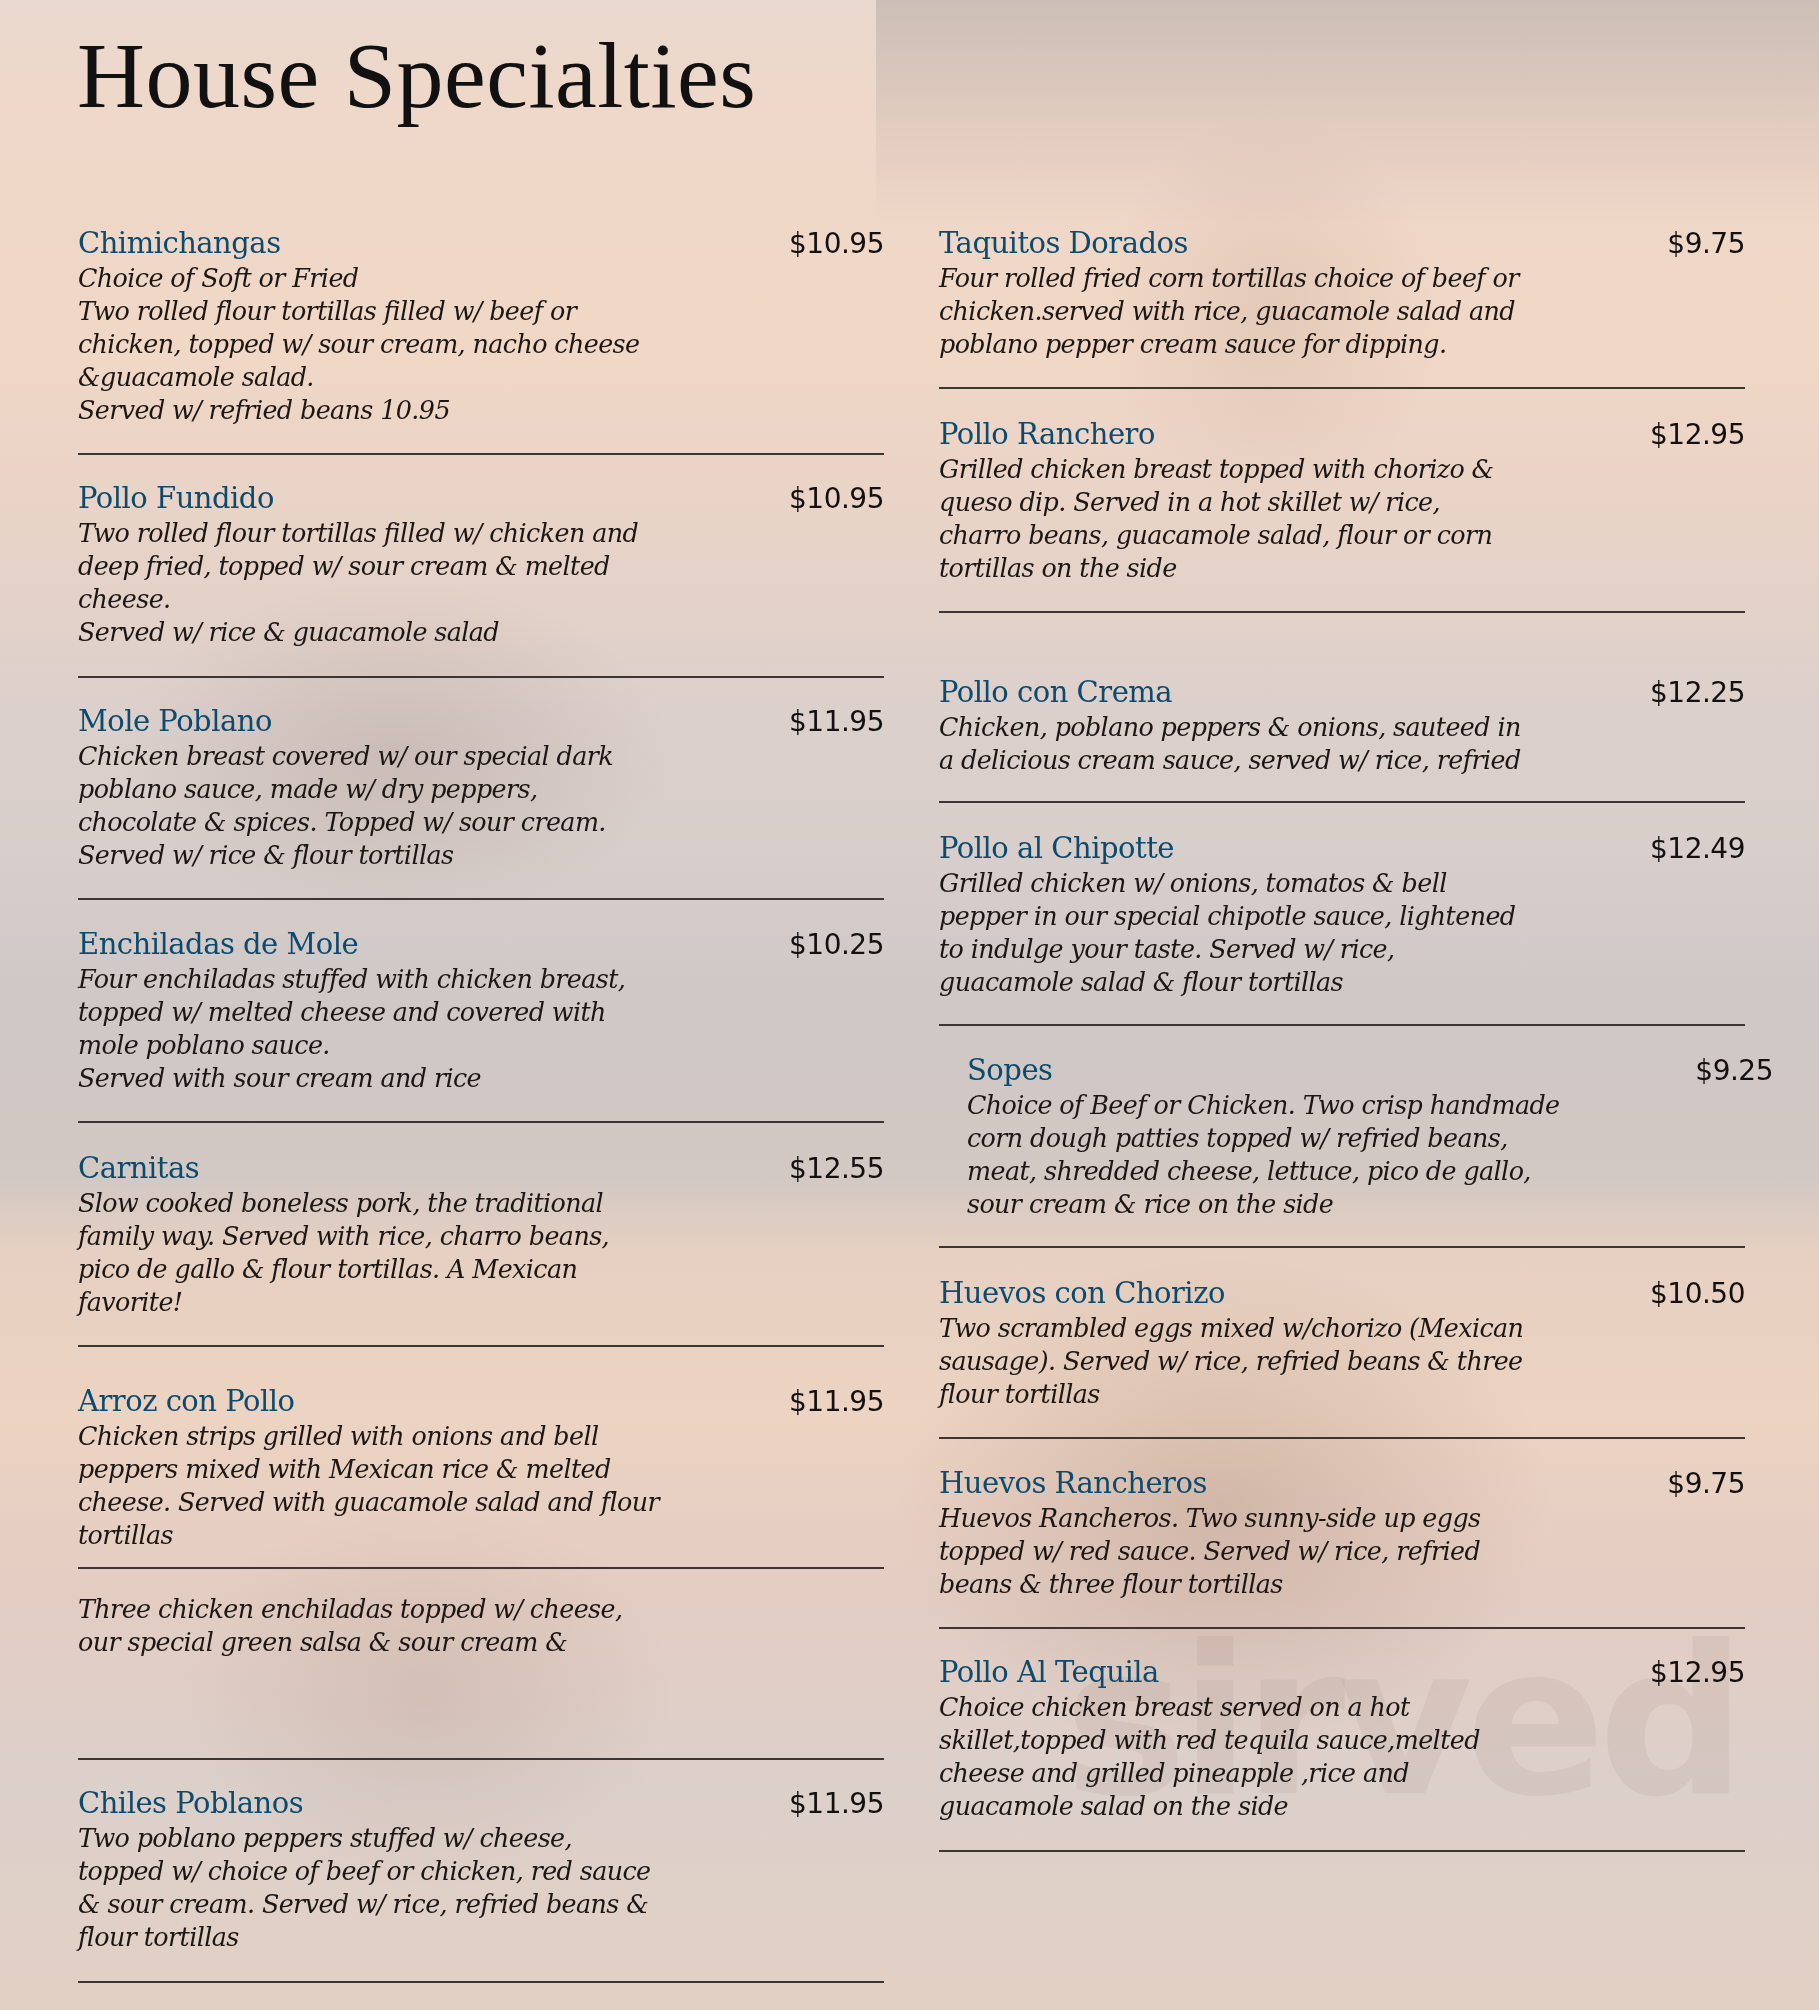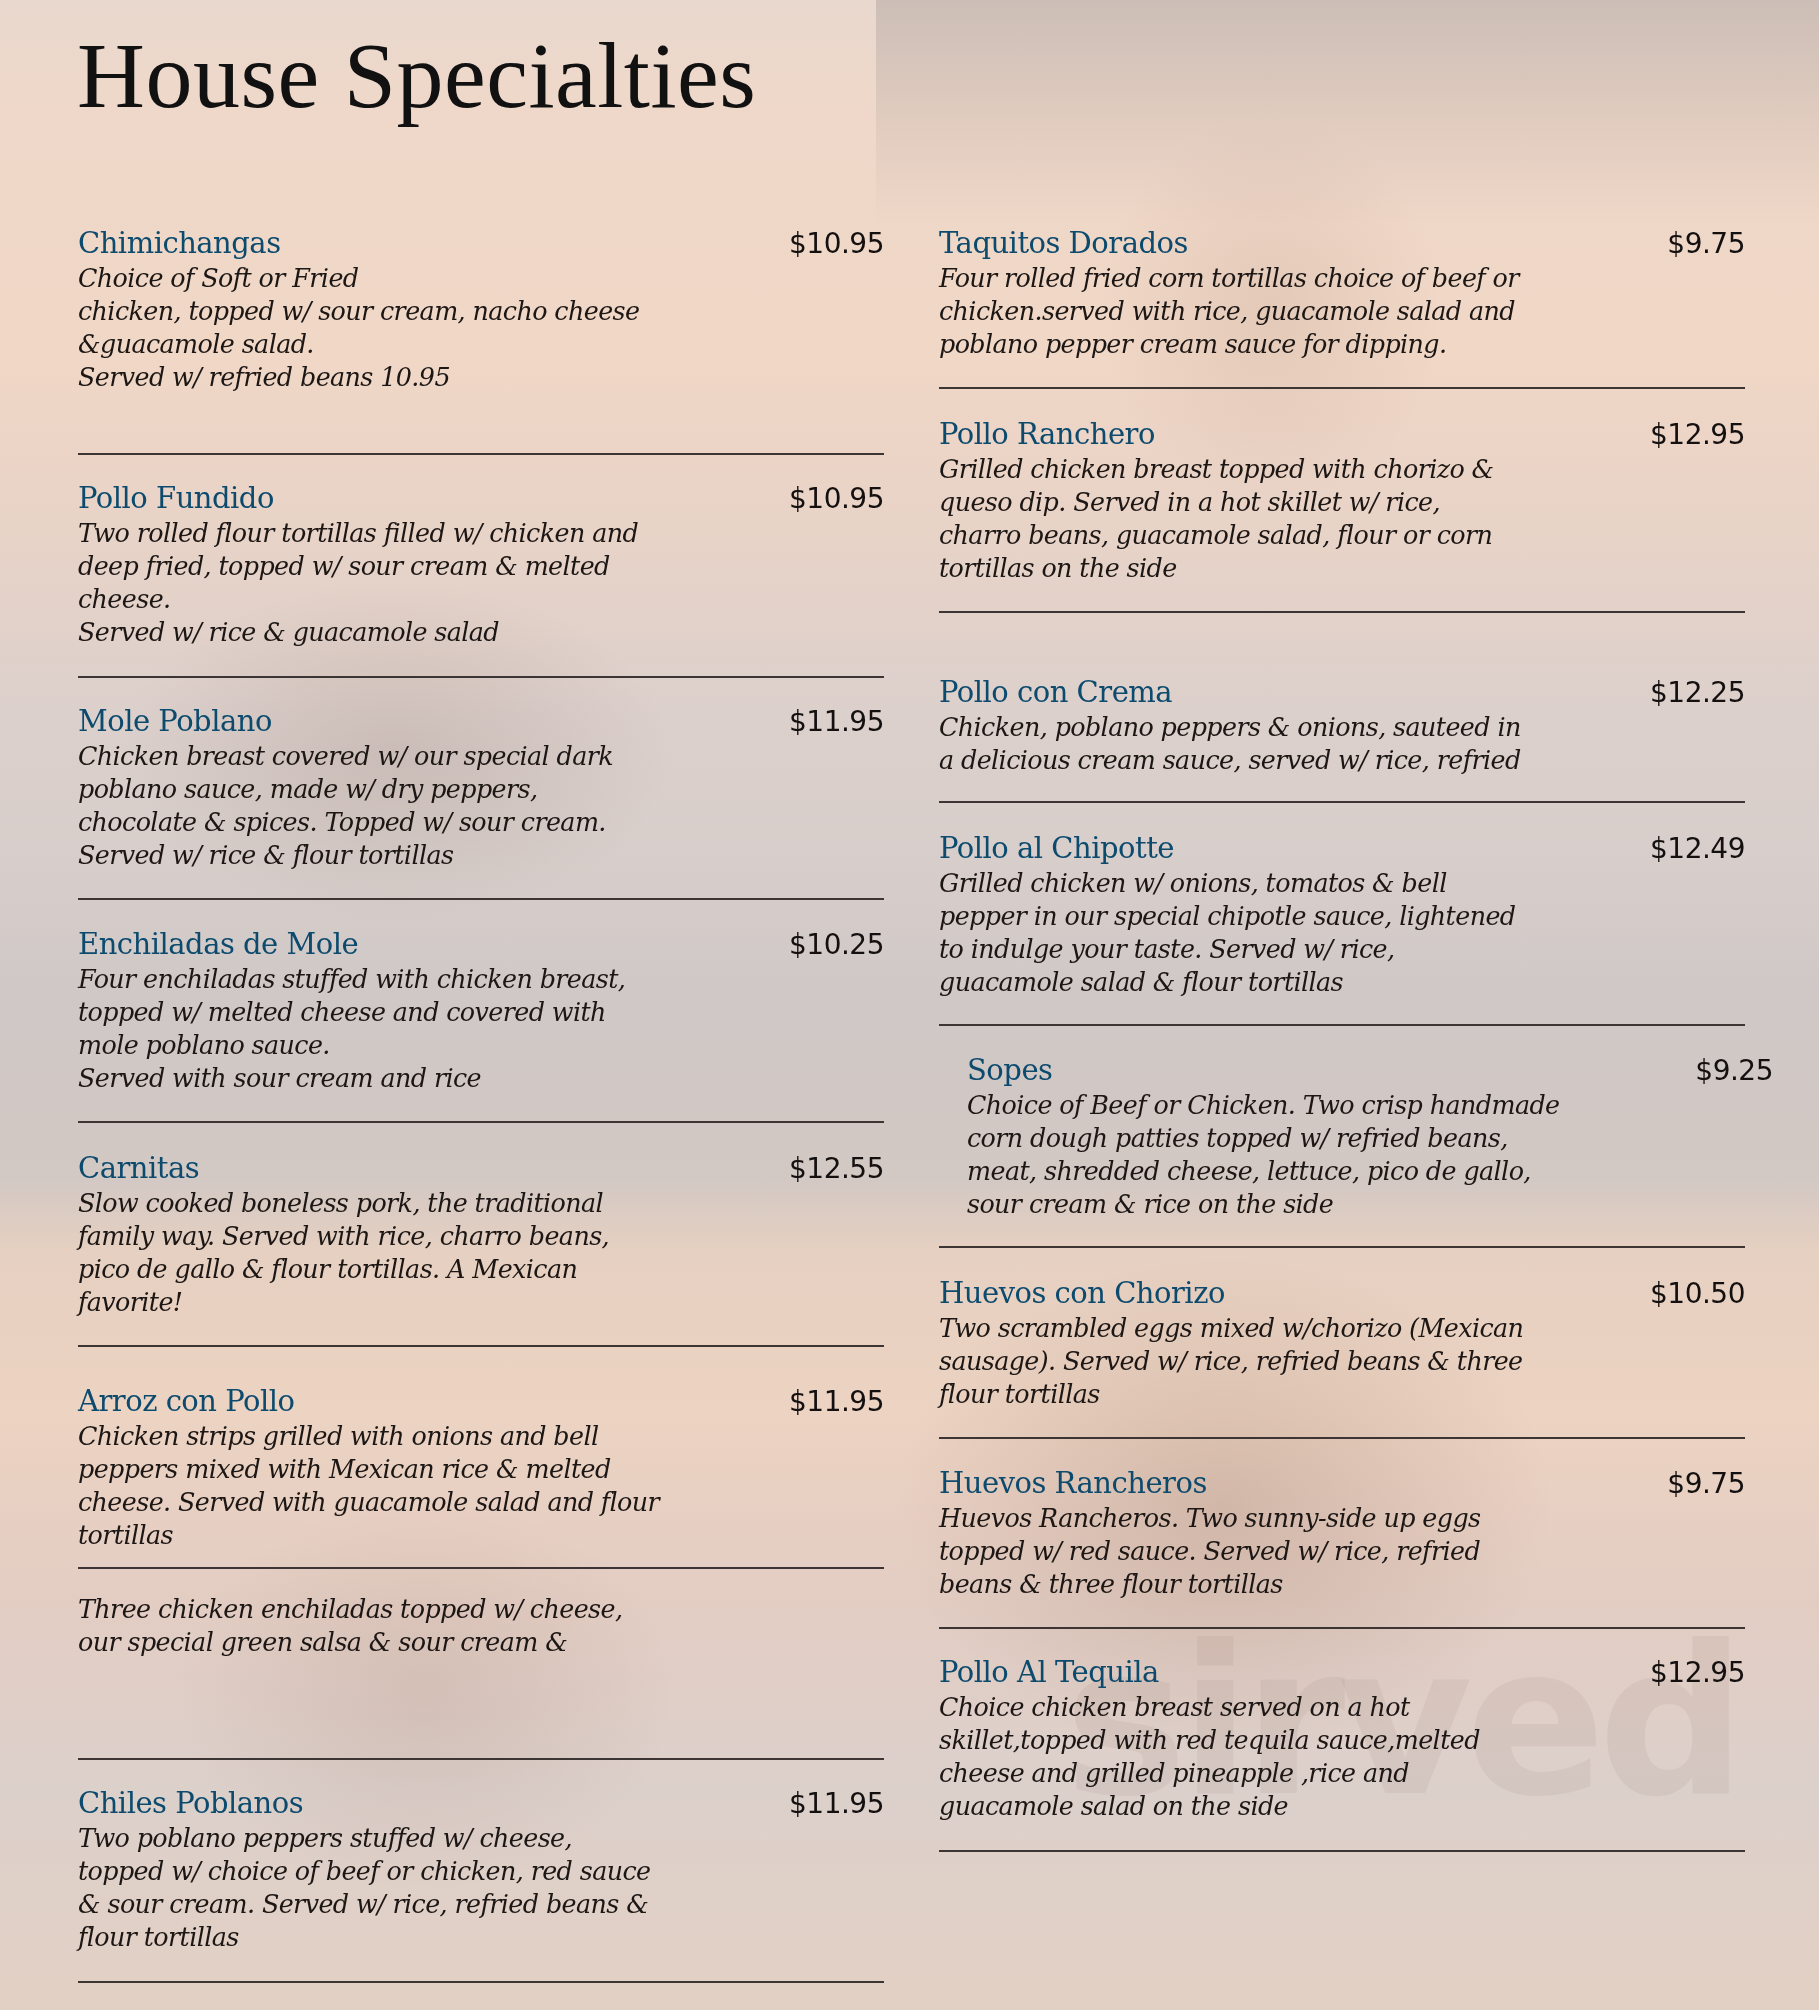--- a/index.html
+++ b/index.html
@@ -58,20 +58,21 @@
 <h1 class="title">House Specialties</h1>
 
 <div class="col col-left" id="col-left">
     <div class="item" style="top: 226px;">
       <div class="item-head">
         <span class="item-name">Chimichangas</span>
         <span class="item-price">$10.95</span>
       </div>
       <div class="item-desc">
         <div class="desc-line">Choice of Soft or Fried</div>
+        <div class="desc-line">Two rolled flour tortillas filled w/ beef or</div>
         <div class="desc-line">chicken, topped w/ sour cream, nacho cheese</div>
         <div class="desc-line">&amp;guacamole salad.</div>
         <div class="desc-line">Served w/ refried beans 10.95</div>
       </div>
     </div>
     <div class="sep" style="top: 453px;"></div>
     <div class="item" style="top: 481px;">
       <div class="item-head">
         <span class="item-name">Pollo Fundido</span>
         <span class="item-price">$10.95</span>

